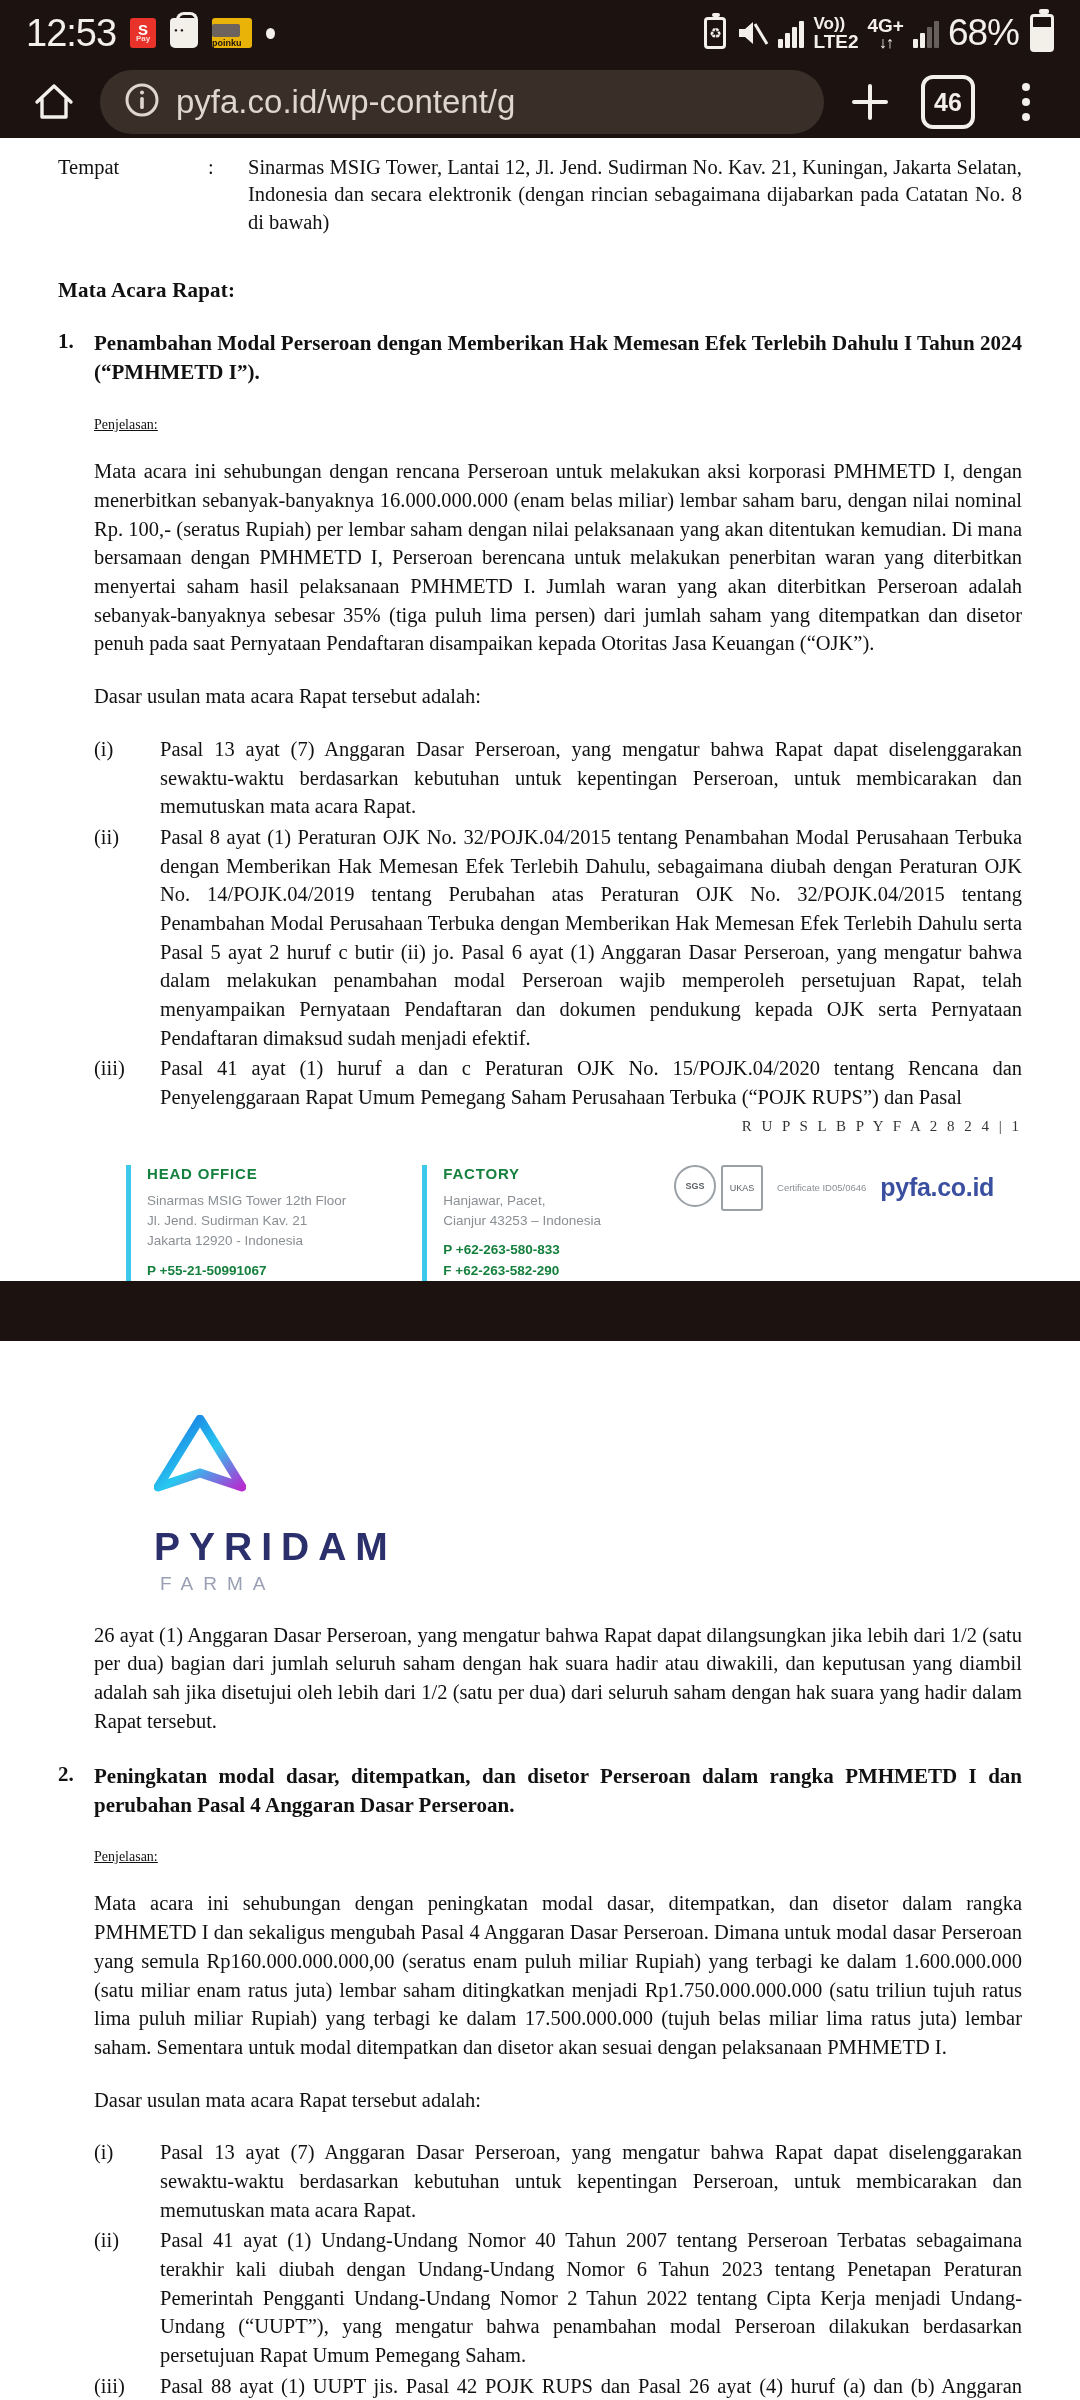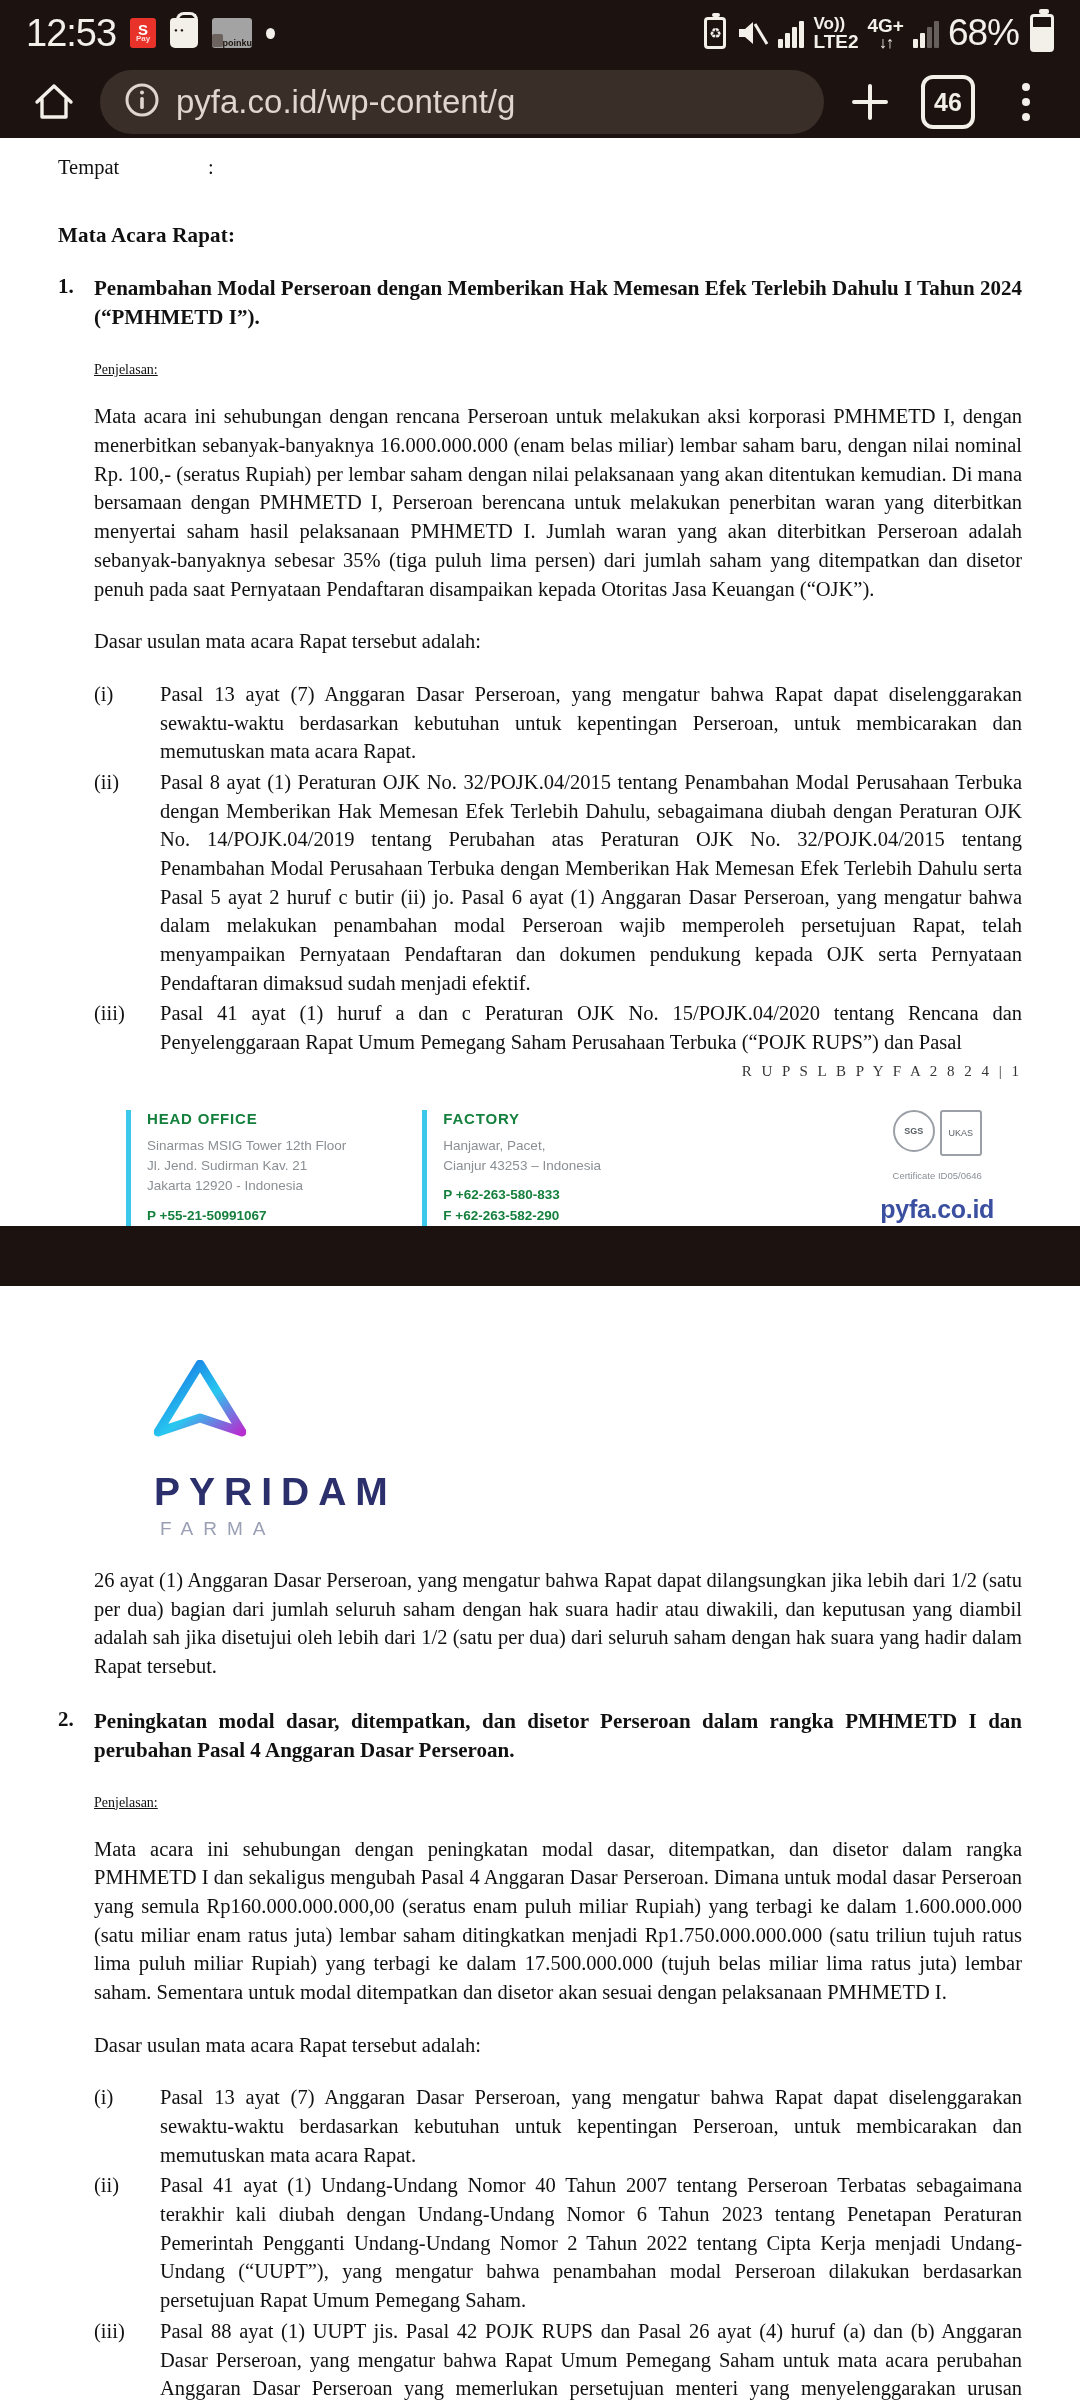--- a/index.html
+++ b/index.html
@@ -31,22 +31,22 @@
     width:28px; height:30px; background:#f3efe9; border-radius:4px 4px 5px 5px; position:relative;
   }
   .ic-bag::before{
     content:""; position:absolute; top:-6px; left:6px; width:16px; height:12px;
     border:3px solid #f3efe9; border-bottom:none; border-radius:8px 8px 0 0;
   }
   .ic-bag::after{
     content:"••"; position:absolute; top:6px; left:4px; font-size:11px; color:#1c1310; letter-spacing:2px;
   }
   .ic-poinku{
-    width:40px; height:30px; background:#a3a3a3; border-radius:3px;
-    display:flex; flex-direction:row; align-items:flex-end; justify-content:flex-end;
+    width:40px; height:30px; background:#eab308; border-radius:3px;
+    display:flex; flex-direction:column; align-items:flex-start; justify-content:flex-end;
     color:#1c1310; font-family:"Liberation Sans",sans-serif; font-size:9px; font-weight:600;
   }
   .ic-poinku b{ display:block; width:28px; height:13px; background:#6c625e; border-radius:2px; margin-bottom:1px;}
   .ic-dot{ width:9px; height:11px; background:#f3efe9; border-radius:50%; }
   .sb-right{ margin-left:auto; display:flex; align-items:center; gap:9px; }
   .ic-batt-small{
     width:22px; height:32px; border:3px solid #f3efe9; border-radius:4px; position:relative;
     display:flex; align-items:center; justify-content:center; font-size:14px; color:#f3efe9;
   }
   .ic-batt-small::before{
@@ -137,21 +137,21 @@
   .footband{
     margin-top:30px; display:flex; align-items:flex-start; gap:0; padding:0 28px 0 68px;
   }
   .fcol{ display:flex; gap:16px; }
   .fbar{ width:5px; background:#3cc8ea; align-self:stretch; flex:none; }
   .fbody{ font-family:"Liberation Sans", sans-serif; }
   .ftitle{ color:#15803d; font-size:15px; font-weight:700; letter-spacing:.8px; }
   .ftxt{ color:#8a8f94; font-size:13.5px; line-height:1.5; margin-top:9px; }
   .ftxt .bl{ color:#15803d; font-weight:700; }
   .fspacer{ width:76px; }
-  .fright{ margin-left:auto; display:flex; flex-direction:column; align-items:center; gap:14px; }
+  .fright{ margin-left:auto; display:flex; flex-direction:row; align-items:center; gap:14px; }
   .certbox{ display:flex; gap:5px; }
   .cert{
     width:42px; height:42px; border-radius:50%; border:2px solid #9aa0a6;
     display:flex; align-items:center; justify-content:center;
     font-family:"Liberation Sans",sans-serif; font-size:9px; color:#5a6066; font-weight:700;
   }
   .cert2{
     width:42px; height:46px; border:2px solid #9aa0a6; border-radius:3px;
     display:flex; align-items:center; justify-content:center; font-size:9px; color:#5a6066;
     font-family:"Liberation Sans",sans-serif;
@@ -266,20 +266,21 @@
   </div>
 </div>
 
 <div class="viewport">
 
   <div class="doc-page p1">
 
     <div class="meetrow">
       <div class="lbl">Tempat</div>
       <div class="col">:</div>
+      <div class="val">Sinarmas MSIG Tower, Lantai 12, Jl. Jend. Sudirman No. Kav. 21, Kuningan, Jakarta Selatan, Indonesia dan secara elektronik (dengan rincian sebagaimana dijabarkan pada Catatan No. 8 di bawah)</div>
     </div>
 
     <div class="h-section">Mata Acara Rapat:</div>
 
     <div class="agenda">
       <div class="num">1.</div>
       <div class="txt">Penambahan Modal Perseroan dengan Memberikan Hak Memesan Efek Terlebih Dahulu I Tahun 2024 (“PMHMETD I”).</div>
     </div>
 
     <div class="indent">

